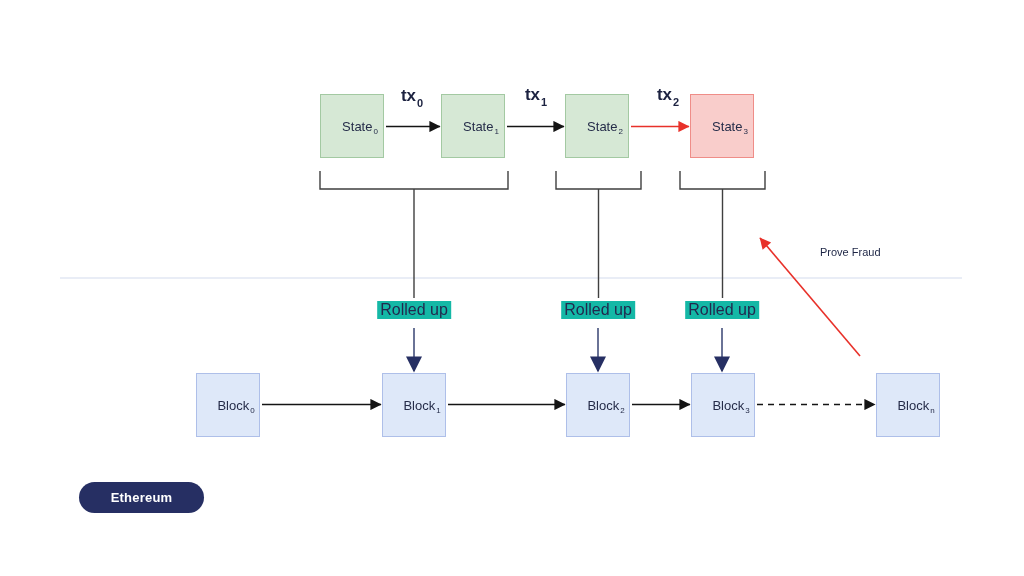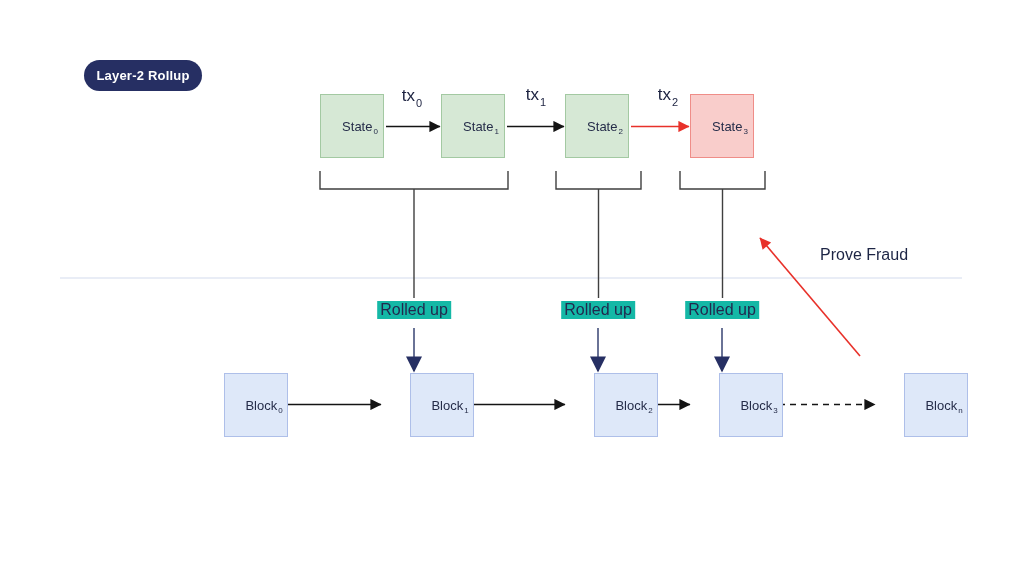--- a/index.html
+++ b/index.html
@@ -24,35 +24,35 @@
     display:flex;align-items:center;justify-content:center;
     font-size:13px;font-weight:bold;letter-spacing:.2px;
   }
   .box{
     position:absolute;z-index:2;width:64px;height:64px;box-sizing:border-box;
     display:flex;align-items:center;justify-content:center;
     font-size:13px;color:var(--text_dark,#252c49);padding-left:16px;
   }
   .box.green{background:var(--green_fill,#d6e8d5);border:1px solid var(--green_border,#a3c9a2);}
   .box.red{background:var(--red_fill,#f9cdcb);border:1px solid var(--red_border,#ef8d88);}
-  .box.blue{background:var(--blue_fill,#dee8f9);border:1px solid var(--blue_border,#aebfe9);margin-left:28px;}
+  .box.blue{background:var(--blue_fill,#dee8f9);border:1px solid var(--blue_border,#aebfe9);}
   .sub{font-size:8px;position:relative;top:5px;margin-left:1px;}
 
   .tx{
     position:absolute;z-index:2;transform:translateX(-50%);
-    font-size:17px;font-weight:400;color:#1c2240;white-space:nowrap;
+    font-size:17px;font-weight:700;color:#1c2240;white-space:nowrap;
   }
   .tx .sub{font-size:11px;top:6px;}
 
   .flowlabel{
     position:absolute;z-index:2;transform:translateX(-50%);
     font-size:16px;color:#22294e;white-space:nowrap;background:#14b8a6;padding:0 3px;
   }
   .fraudlabel{
-    position:absolute;z-index:2;font-size:16px;color:#1d2545;white-space:nowrap;
+    position:absolute;z-index:2;font-size:11px;color:#1d2545;white-space:nowrap;
   }
 </style>
 </head>
 <body>
 
 <div class="canvas">
 
   <svg class="wires" width="1024" height="576" viewBox="0 0 1024 576" aria-hidden="true">
     <defs>
       <marker id="headBlack" viewBox="0 0 10 10" refX="9.5" refY="5" markerWidth="9" markerHeight="7" orient="auto">
@@ -84,22 +84,22 @@
     <line class="arrow-navy" x1="722" y1="328" x2="722" y2="371" marker-end="url(#headNavy)"></line>
 
     <line class="arrow-black" x1="262" y1="404.5" x2="381" y2="404.5" marker-end="url(#headBlack)"></line>
     <line class="arrow-black" x1="448" y1="404.5" x2="565" y2="404.5" marker-end="url(#headBlack)"></line>
     <line class="arrow-black" x1="632" y1="404.5" x2="690" y2="404.5" marker-end="url(#headBlack)"></line>
     <line class="arrow-black dashed" x1="757" y1="404.5" x2="875" y2="404.5" marker-end="url(#headBlack)"></line>
 
     <line class="arrow-red" x1="860" y1="356" x2="760" y2="238" marker-end="url(#headRed)"></line>
   </svg>
 
-  <div class="badge" style="left:84px;top:60px;width:118px;">
-    <span>Layer-2 Rollup</span>
+  <div class="badge" style="left:79px;top:482px;width:125px;">
+    <span>Ethereum</span>
   </div>
 
   <div class="box green" style="left:320px;top:94px;">
     <span>State</span>
       <span class="sub">0</span>
   </div>
   <div class="box green" style="left:441px;top:94px;">
     <span>State</span>
       <span class="sub">1</span>
   </div>

